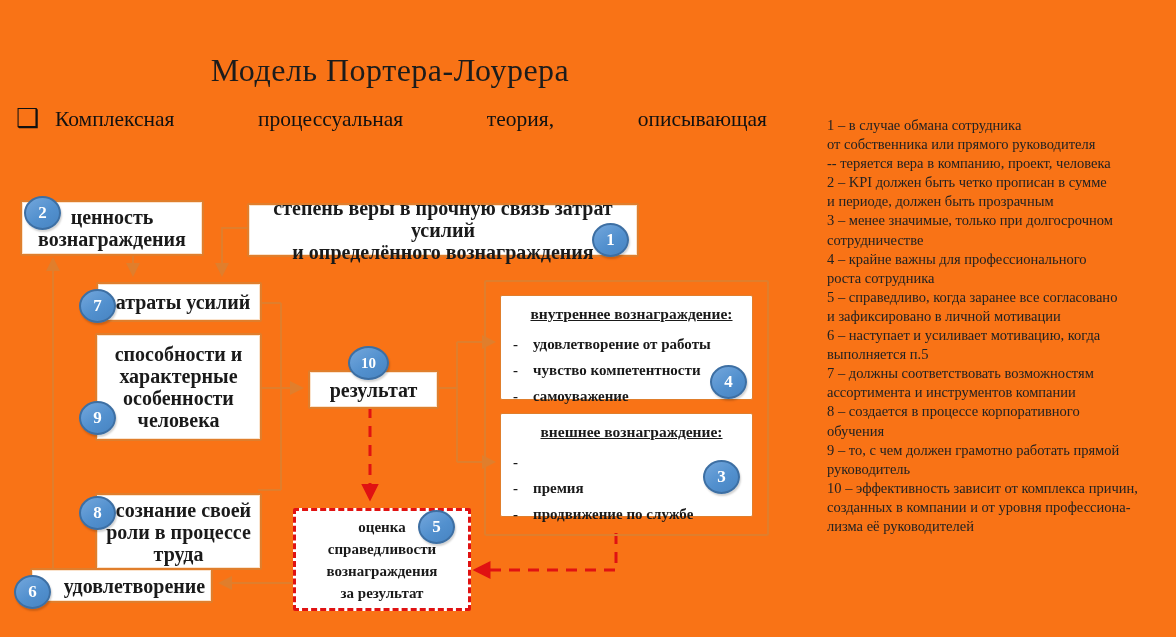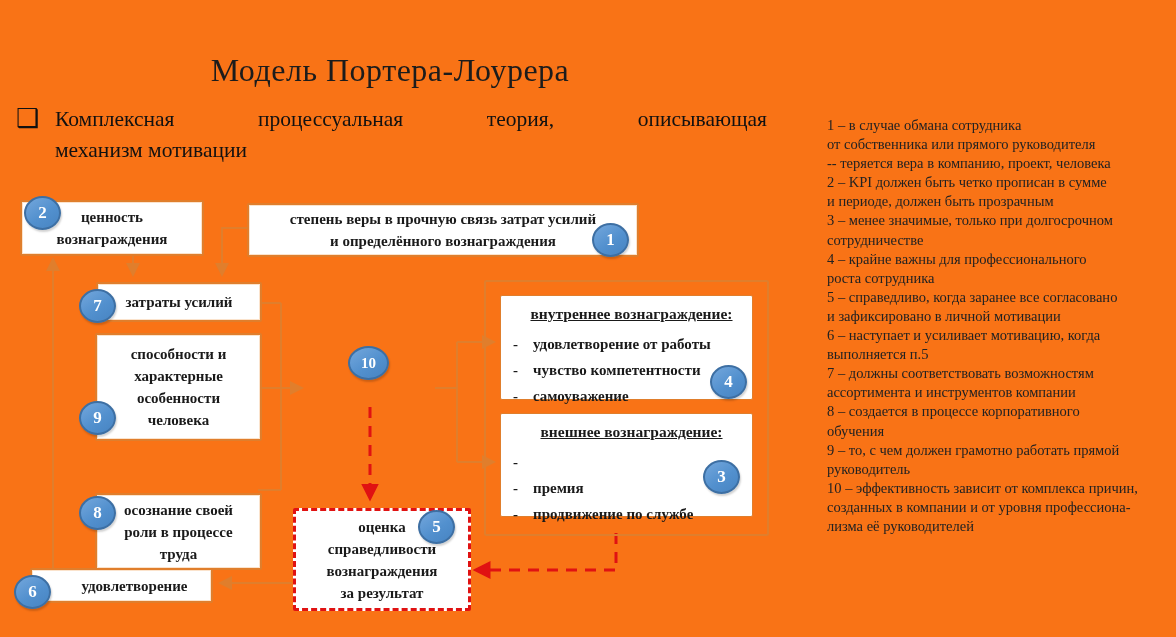--- a/index.html
+++ b/index.html
@@ -12,21 +12,21 @@
   .bullet-marker{position:absolute;left:16px;top:103px;font-size:26px;color:#111;}
   .bullet-text{position:absolute;left:55px;top:104px;width:712px;font-size:21.5px;
                line-height:31px;color:#111;}
   .bullet-text .l1{text-align:justify;text-align-last:justify;}
 
   svg.connectors{position:absolute;left:0;top:0;z-index:1;}
 
   .obox{position:absolute;background:#fff;border:2px solid #E07E2C;border-radius:2px;
         box-shadow:inset 0 0 0 1px #fbe3cc;z-index:2;
         display:flex;align-items:center;justify-content:center;text-align:center;
-        font-weight:bold;font-size:15px;line-height:22px;color:#1a1a1a;}
+        font-weight:bold;font-size:20px;line-height:22px;color:#1a1a1a;}
   .outer-rewards{background:transparent;box-shadow:none;z-index:2;}
   .rbox{border-width:1px;box-shadow:none;display:block;text-align:left;
         padding:7px 2px 0 12px;box-sizing:border-box;font-size:15px;z-index:3;}
   .rtitle{text-align:center;text-decoration:underline;font-size:15.5px;margin-bottom:6px;}
   .ritem{display:flex;gap:12px;line-height:26px;}
   .rdash{width:8px;}
   .redbox{border:3px dashed #E01212;background:#fff;border-radius:2px;box-shadow:none;
           font-size:15px;line-height:22px;z-index:3;}
 
   .badge{position:absolute;width:37px;height:34px;border-radius:50%;z-index:5;
@@ -43,21 +43,20 @@
 </head>
 <body>
 
 <div class="stage">
 
   <div class="title">Модель Портера-Лоурера</div>
 
   <span class="bullet-marker">❑</span>
   <div class="bullet-text">
     <div class="l1">Комплексная процессуальная теория, описывающая</div>
-    <div class="l2">механизм мотивации</div>
   </div>
 
   <svg class="connectors" width="1176" height="637" viewBox="0 0 1176 637">
     <defs>
       <marker id="ah-o" markerWidth="7" markerHeight="7" refX="5.5" refY="3.5" orient="auto">
         <path d="M0,0 L7,3.5 L0,7 Z" fill="#E07E2C"></path>
       </marker>
       <marker id="ah-r" markerWidth="6" markerHeight="6" refX="4.5" refY="3" orient="auto">
         <path d="M0,0 L6,3 L0,6 Z" fill="#E01212"></path>
       </marker>
@@ -93,20 +92,21 @@
 
   <div class="obox prelines" style="left:95px;top:333px;width:163px;height:104px;">способности и
 характерные
 особенности
 человека</div>
 
   <div class="obox prelines" style="left:95px;top:450px;width:163px;height:73px;margin-top:43px;">осознание своей
 роли в процессе
 труда</div>
 
+  <div class="obox" style="left:308px;top:370px;width:127px;height:35px;">результат</div>
 
   <div class="obox outer-rewards" style="left:484px;top:280px;width:281px;height:252px;"></div>
 
   <div class="obox rbox" style="left:500px;top:295px;width:253px;height:105px;">
     <div class="rtitle">внутреннее вознаграждение:</div>
     <div class="ritem">
         <span class="rdash">-</span>
         <span>удовлетворение от работы</span>
       </div>
     <div class="ritem">

